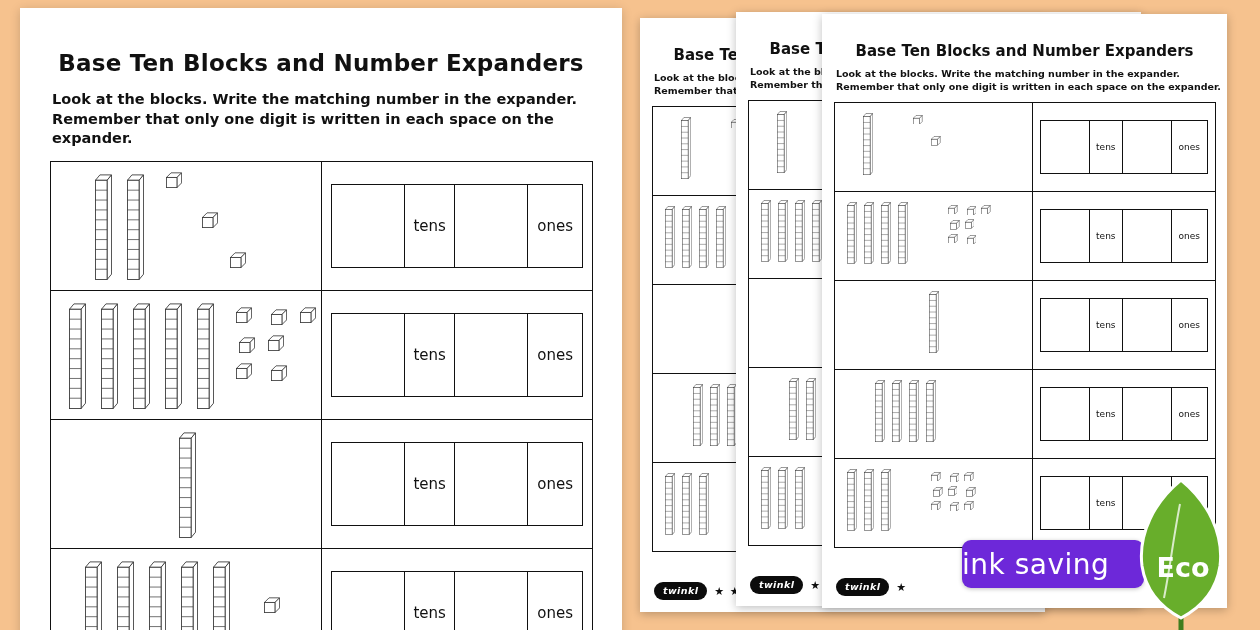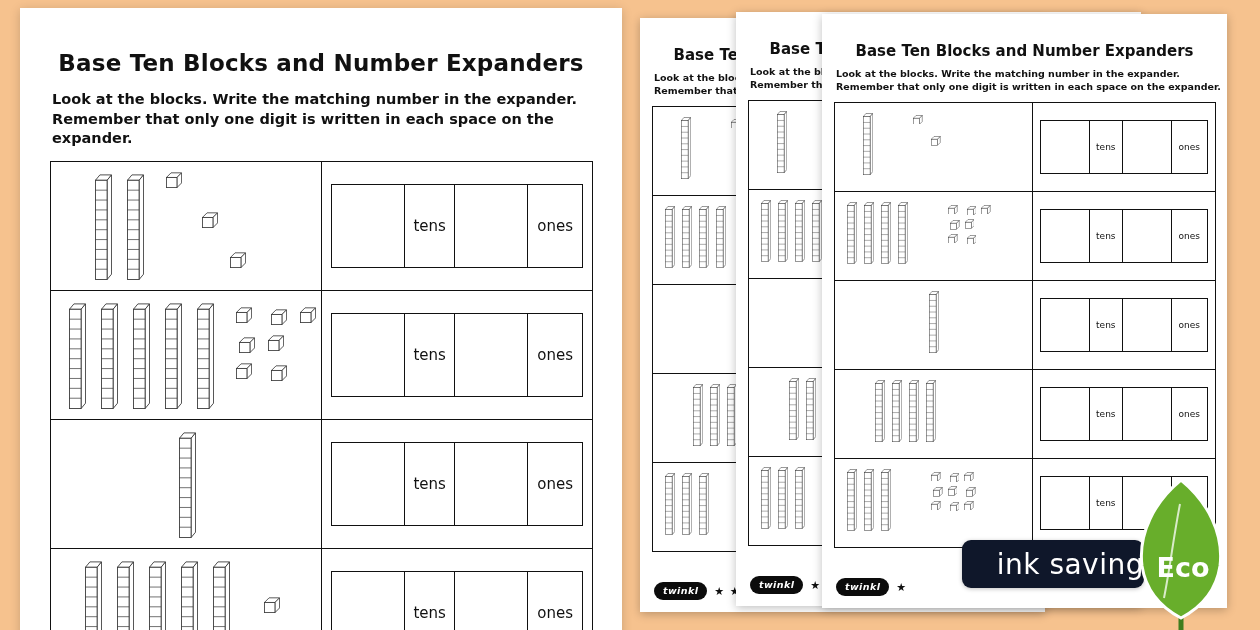--- a/index.html
+++ b/index.html
@@ -76,21 +76,21 @@
   .cubes.mgrid .cube:nth-child(even){transform:translate(2px,1px);}
   .mini-footer{position:absolute;left:14px;bottom:12px;display:flex;align-items:center;gap:7px;}
   .twinkl-logo{
     background:#0c0c0c;color:#fff;border-radius:10px;padding:3px 9px 4px;
     font-size:9.5px;font-weight:bold;font-style:italic;letter-spacing:.4px;
   }
   .stars{font-size:11px;letter-spacing:1px;color:#111;}
   
   .ink-badge{
     position:absolute;left:962px;top:540px;width:182px;height:48px;
-    background:#0f172a;border-radius:9px;display:flex;align-items:center;justify-content:flex-end;
+    background:#6d28d9;border-radius:9px;display:flex;align-items:center;justify-content:flex-start;
     z-index:5;box-shadow:0 1px 4px rgba(0,0,0,.25);
   }
   .ink-text{color:#fff;font-size:28px;font-weight:500;letter-spacing:.5px;}
   .eco-leaf{position:absolute;left:1134px;top:476px;width:94px;height:154px;z-index:6;}
 </style>
 </head>
 <body>
 
 <div class="main-page">
   <div class="mp-title">Base Ten Blocks and Number Expanders</div>

